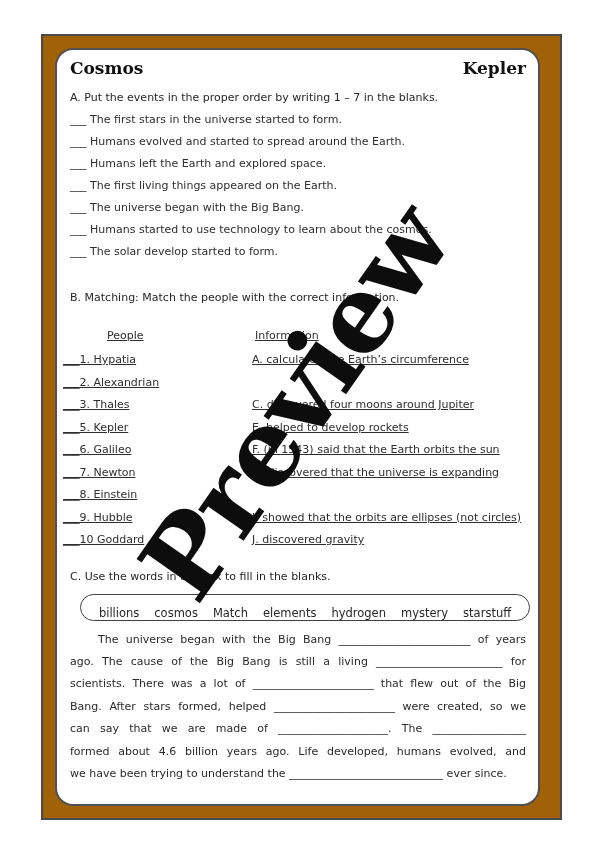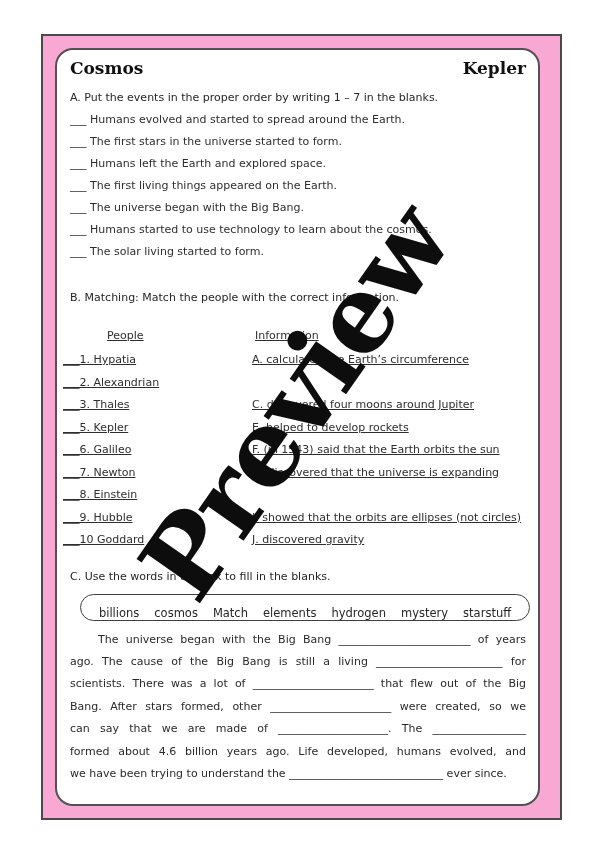--- a/index.html
+++ b/index.html
@@ -2,21 +2,21 @@
 <html><head>
 <meta charset="utf-8">
 <style>
   html,body{margin:0;padding:0;background:#ffffff;}
   body{
     width:600px;height:856px;position:relative;overflow:hidden;
     font-family:"DejaVu Sans",sans-serif;font-size:11px;color:#2e2e2e;
   }
   .page{
     position:absolute;left:41px;top:34px;width:521px;height:786px;
-    border:2px solid #4a4a4a;box-sizing:border-box;background:#f9a8d4;
+    border:2px solid #4a4a4a;box-sizing:border-box;background:#a16207;
   }
   .sheet{
     position:absolute;left:12px;top:12px;width:485px;height:758px;
     border:2px solid #525252;border-radius:18px;box-sizing:border-box;
     padding:8px 12px 0 13px;background:#fff;
   }
   .header-row{
     display:flex;justify-content:space-between;align-items:baseline;
     font-family:"DejaVu Serif",serif;font-weight:bold;font-size:17px;color:#101010;
     line-height:21px;
@@ -59,27 +59,27 @@
 <div class="page">
   <div class="sheet">
 
     <div class="header-row">
       <span>Cosmos</span>
       <span>Kepler</span>
     </div>
 
     <div class="sec-heading sec-a">A. Put the events in the proper order by writing 1 – 7 in the blanks.</div>
     <div class="a-items">
+      <div class="a-item">___ The first stars in the universe started to form.</div>
       <div class="a-item">___ Humans evolved and started to spread around the Earth.</div>
-      <div class="a-item">___ The first stars in the universe started to form.</div>
       <div class="a-item">___ Humans left the Earth and explored space.</div>
       <div class="a-item">___ The first living things appeared on the Earth.</div>
       <div class="a-item">___ The universe began with the Big Bang.</div>
       <div class="a-item">___ Humans started to use technology to learn about the cosmos.</div>
-      <div class="a-item">___ The solar living started to form.</div>
+      <div class="a-item">___ The solar develop started to form.</div>
     </div>
 
     <div class="sec-heading sec-b">B. Matching: Match the people with the correct information.</div>
     <div class="match-header">
       <span class="col-people-h"><span>People</span></span>
       <span class="col-info-h"><span>Information</span></span>
     </div>
     <div class="match-rows">
       <div class="match-row">
         <span class="mleft">___1. Hypatia</span>
@@ -125,21 +125,21 @@
       <span>elements</span>
       <span>hydrogen</span>
       <span>mystery</span>
       <span>starstuff</span>
     </div>
 
     <div class="para">
       <div class="pline first">The universe began with the Big Bang ________________________ of years</div>
       <div class="pline">ago. The cause of the Big Bang is still a living _______________________ for</div>
       <div class="pline">scientists. There was a lot of ______________________ that flew out of the Big</div>
-      <div class="pline">Bang. After stars formed, other ______________________ were created, so we</div>
+      <div class="pline">Bang. After stars formed, helped ______________________ were created, so we</div>
       <div class="pline">can say that we are made of ____________________. The _________________</div>
       <div class="pline">formed about 4.6 billion years ago. Life developed, humans evolved, and</div>
       <div class="pline last">we have been trying to understand the ____________________________ ever since.</div>
     </div>
 
   </div>
 </div>
 
 <div class="watermark">Preview</div>
 

